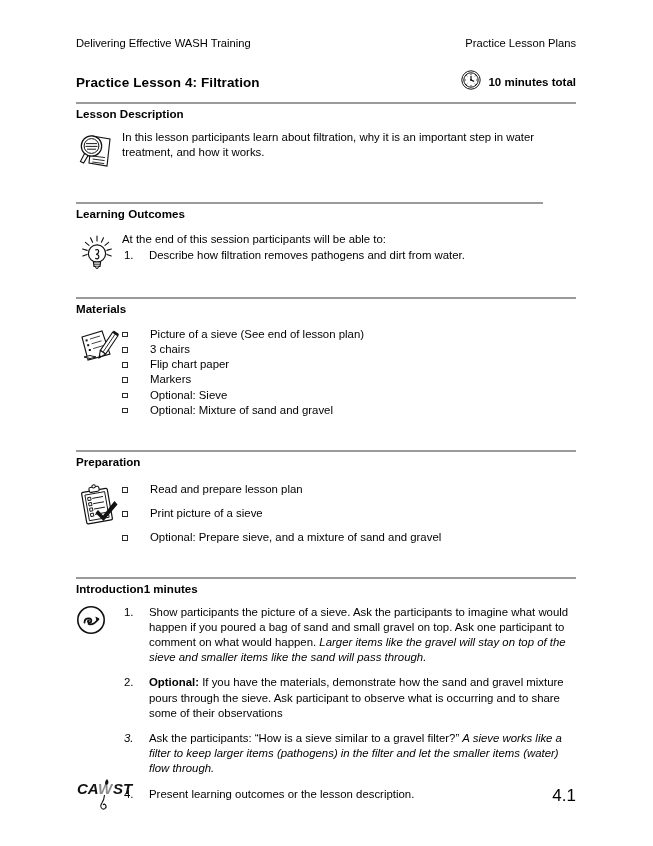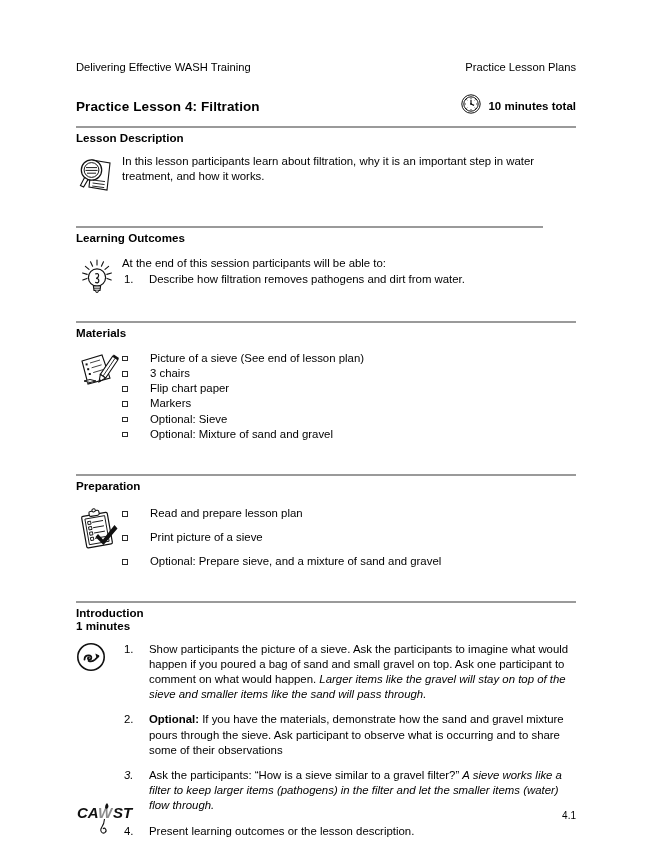--- a/index.html
+++ b/index.html
@@ -13,21 +13,20 @@
     font-family: "Liberation Sans", sans-serif;
     color: #000000;
     position: relative;
     overflow: hidden;
   }
   .page {
     position: absolute;
     left: 0; top: 0;
     width: 653px;
     height: 809px;
-    margin-top: 24px;
   }
   .content {
     position: absolute;
     left: 76px;
     top: 36px;
     width: 500px;
   }
 
   
   .runhead {
@@ -75,21 +74,20 @@
 
   .sec-head {
     font-size: 11.6px;
     font-weight: bold;
     margin-top: 3px;
   }
   .sec-head-row {
     display: flex;
     align-items: baseline;
     margin-top: 3px;
-    flex-direction: column;
   }
   .sec-head-row .sec-title {
     font-size: 11.6px;
     font-weight: bold;
   }
   .sec-head-row .sec-time {
     font-size: 11.6px;
     font-weight: bold;
   }
 
@@ -167,21 +165,21 @@
   .footer {
     position: absolute;
     left: 76px;
     top: 778px;
     width: 500px;
     display: flex;
     justify-content: space-between;
     align-items: flex-start;
   }
   .page-num {
-    font-size: 10px;
+    font-size: 17px;
     margin-top: 8px;
   }
   .logo { width: 72px; height: 34px; }
 </style>
 </head>
 <body>
 
 <div class="page">
   <div class="content">
 

